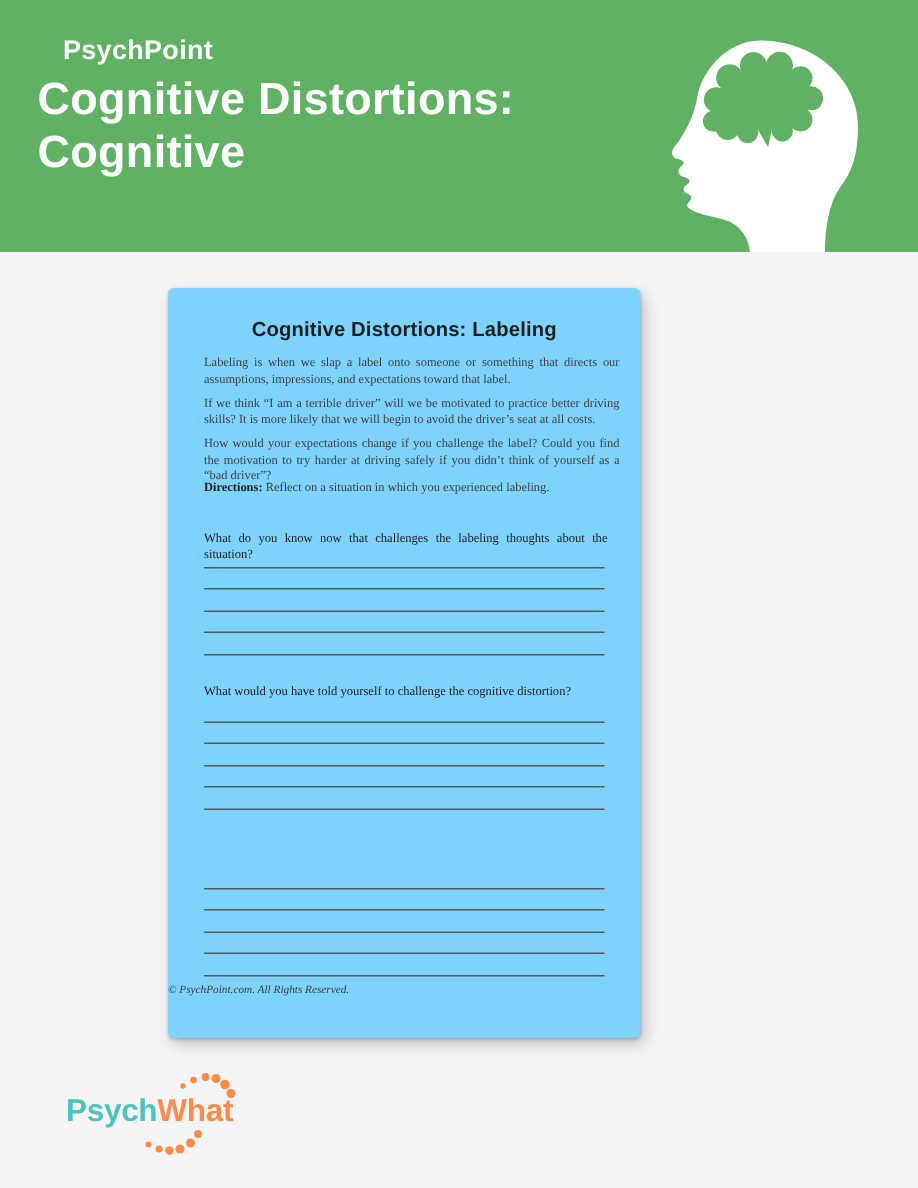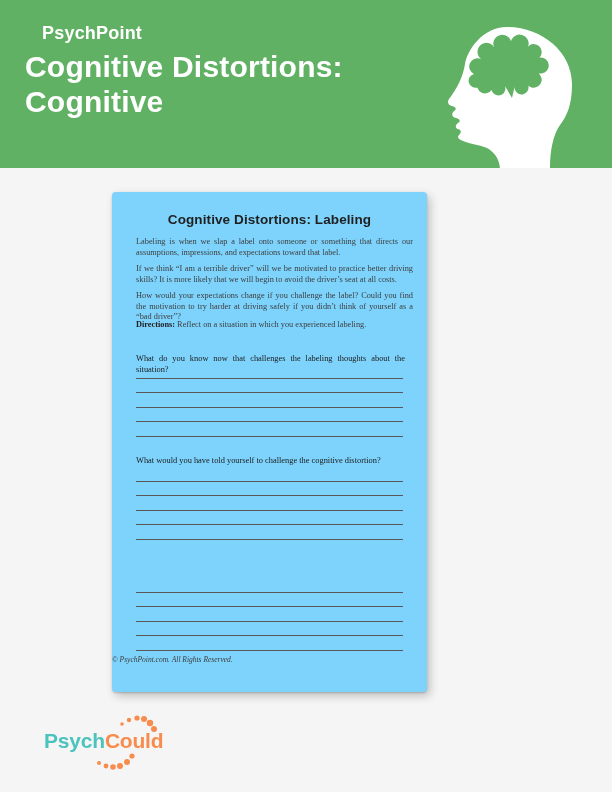--- a/index.html
+++ b/index.html
@@ -177,21 +177,21 @@
       <div class="answer-line"></div>
       <div class="answer-line"></div>
       <div class="answer-line"></div>
       <div class="answer-line"></div>
       <div class="answer-line"></div>
     </div>
 
   <div class="sheet-footer">© PsychPoint.com.  All Rights Reserved.</div>
 </div>
 
-<div class="footer-logo"><span class="logo-psych">Psych</span><span class="logo-point">Could</span></div>
+<div class="footer-logo"><span class="logo-psych">Psych</span><span class="logo-point">What</span></div>
 <svg class="logo-swoosh" viewBox="0 0 80 70" aria-hidden="true">
   <g fill="#f78c4d">
     <circle cx="34" cy="16" r="1.8"></circle>
     <circle cx="41" cy="12" r="2.2"></circle>
     <circle cx="49" cy="10" r="2.6"></circle>
     <circle cx="56" cy="11" r="3"></circle>
     <circle cx="62" cy="15" r="3.2"></circle>
     <circle cx="66" cy="21" r="3"></circle>
     <circle cx="11" cy="55" r="2"></circle>
     <circle cx="18" cy="58" r="2.4"></circle>

